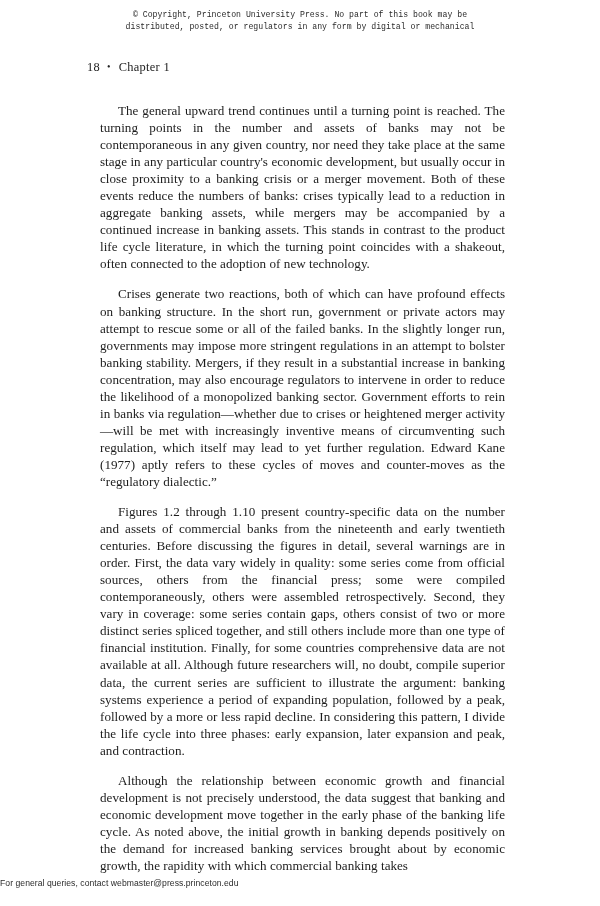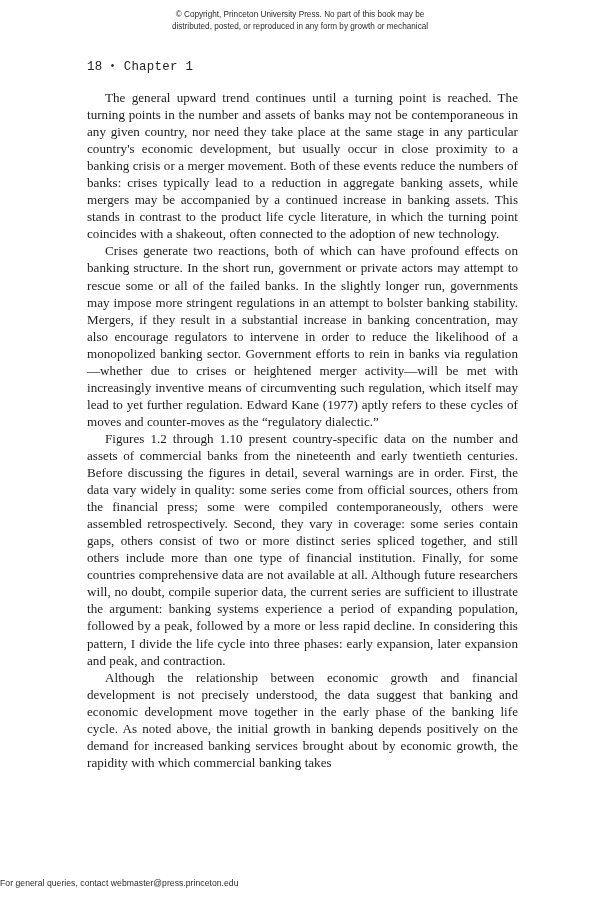--- a/index.html
+++ b/index.html
@@ -24,37 +24,37 @@
     width: 600px;
     height: 906px;
   }
 
   
   .copyright-block {
     position: absolute;
     left: 112px;
     top: 9px;
     width: 376px;
-    font-family: Liberation Sans, sans-serif;
+    font-family: Liberation Mono, monospace;
     font-size: 8.2px;
     line-height: 11.6px;
     color: #2b2b2b;
     text-align: center;
   }
   .copyright-line {
     display: block;
     white-space: nowrap;
   }
 
   
   .running-head {
     position: absolute;
     left: 87px;
     top: 60px;
-    font-family: Liberation Mono, monospace;
+    font-family: Liberation Serif, serif;
     font-size: 12.4px;
     letter-spacing: 0.25px;
     color: #222;
     white-space: nowrap;
   }
   .running-head .folio { margin-right: 7px; }
   .running-head .sep {
     margin-right: 8px;
     font-size: 10px;
     position: relative;
@@ -63,21 +63,21 @@
   .running-head .chap-title { letter-spacing: 0.3px; }
 
   
   .body-column {
     position: absolute;
     left: 87px;
     top: 89px;
     width: 431px;
   }
   .body-column p {
-    margin: 0;
+    margin: 13px;
     font-size: 13.1px;
     line-height: 17.05px;
     text-align: justify;
     text-justify: inter-word;
     text-indent: 18px;
     color: #1c1c1c;
     letter-spacing: 0.02px;
     word-spacing: 0.1px;
     -moz-font-feature-settings: "liga" 1;
     font-feature-settings: "liga" 1;
@@ -99,21 +99,21 @@
     letter-spacing: 0.05px;
   }
 </style>
 </head>
 <body>
 
 <div class="page">
 
   <div class="copyright-block">
     <span class="copyright-line">© Copyright, Princeton University Press. No part of this book may be</span>
-    <span class="copyright-line">distributed, posted, or reproduced in any form by growth or mechanical</span>
+    <span class="copyright-line">distributed, posted, or regulators in any form by digital or mechanical</span>
   </div>
 
   <div class="running-head">
     <span class="folio">18</span><span class="sep">•</span><span class="chap-title">Chapter 1</span>
   </div>
 
   <div class="body-column">
     <p>The general upward trend continues until a turning point is reached. The turning points in the number and assets of banks may not be contemporaneous in any given country, nor need they take place at the same stage in any particular country's economic development, but usually occur in close proximity to a banking crisis or a merger movement. Both of these events reduce the numbers of banks: crises typically lead to a reduction in aggregate banking assets, while mergers may be accompanied by a continued increase in banking assets. This stands in contrast to the product life cycle literature, in which the turning point coincides with a shakeout, often connected to the adoption of new technology.</p>
     <p>Crises generate two reactions, both of which can have profound effects on banking structure. In the short run, government or private actors may attempt to rescue some or all of the failed banks. In the slightly longer run, governments may impose more stringent regulations in an attempt to bolster banking stability. Mergers, if they result in a substantial increase in banking concentration, may also encourage regulators to intervene in order to reduce the likelihood of a monopolized banking sector. Government efforts to rein in banks via regulation—whether due to crises or heightened merger activity—will be met with increasingly inventive means of circumventing such regulation, which itself may lead to yet further regulation. Edward Kane (1977) aptly refers to these cycles of moves and counter-moves as the “regulatory dialectic.”</p>
     <p>Figures 1.2 through 1.10 present country-specific data on the number and assets of commercial banks from the nineteenth and early twentieth centuries. Before discussing the figures in detail, several warnings are in order. First, the data vary widely in quality: some series come from official sources, others from the financial press; some were compiled contemporaneously, others were assembled retrospectively. Second, they vary in coverage: some series contain gaps, others consist of two or more distinct series spliced together, and still others include more than one type of financial institution. Finally, for some countries comprehensive data are not available at all. Although future researchers will, no doubt, compile superior data, the current series are sufficient to illustrate the argument: banking systems experience a period of expanding population, followed by a peak, followed by a more or less rapid decline. In considering this pattern, I divide the life cycle into three phases: early expansion, later expansion and peak, and contraction.</p>

